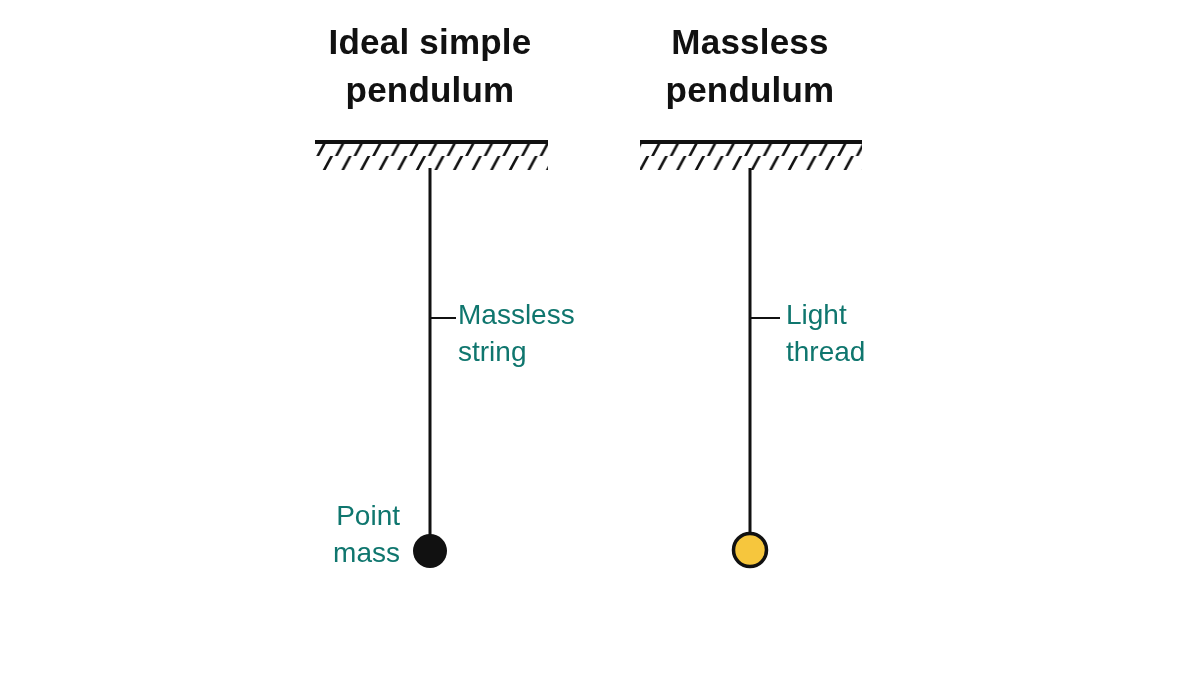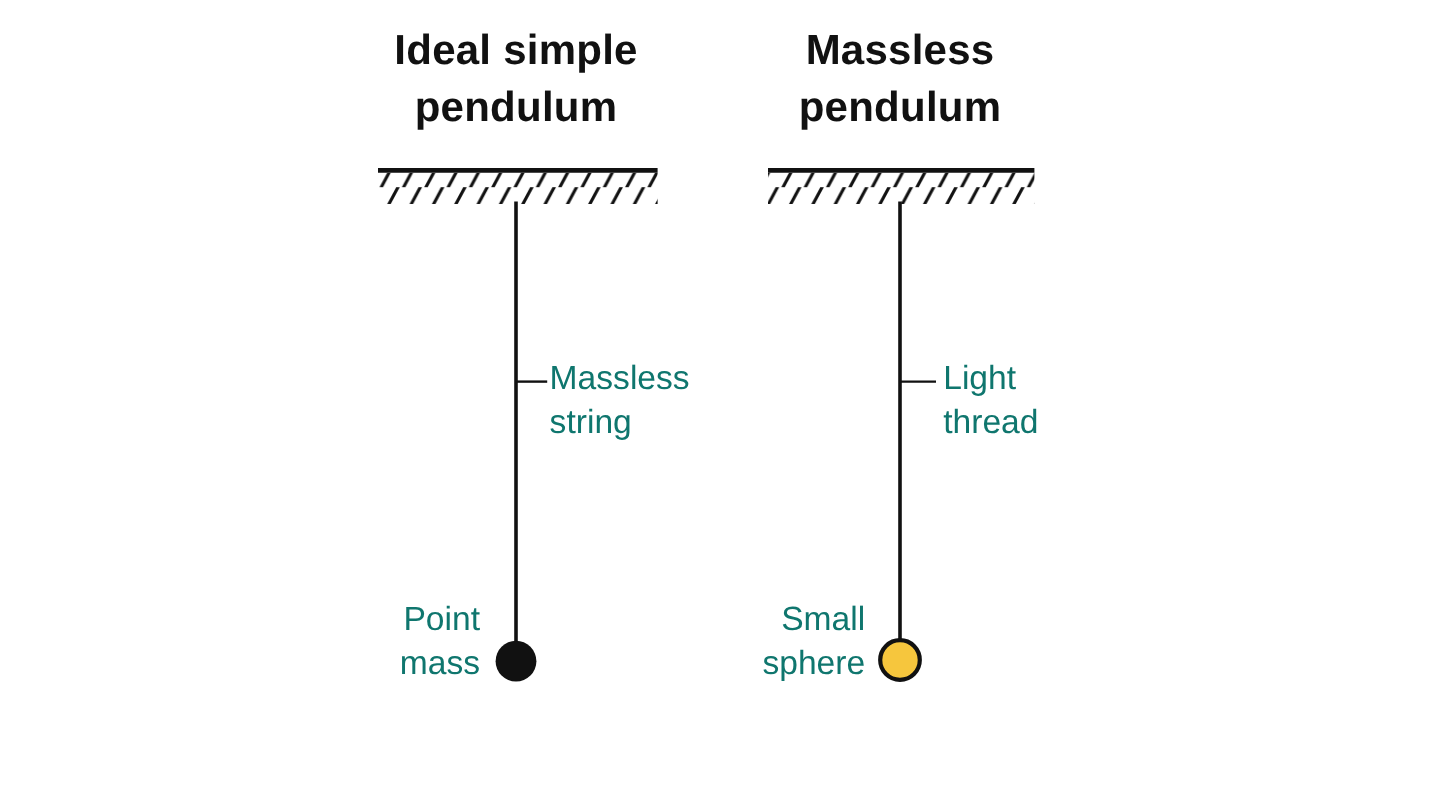--- a/index.html
+++ b/index.html
@@ -82,16 +82,14 @@
 
   <div class="part-label string-label left">Massless
 string</div>
 
   <div class="part-label bob-label left">Point
 mass</div>
 
   <div class="part-label string-label right">Light
 thread</div>
 
-  <div class="part-label bob-label right">Small
-sphere</div>
 
 </div>
 
 </body></html>

